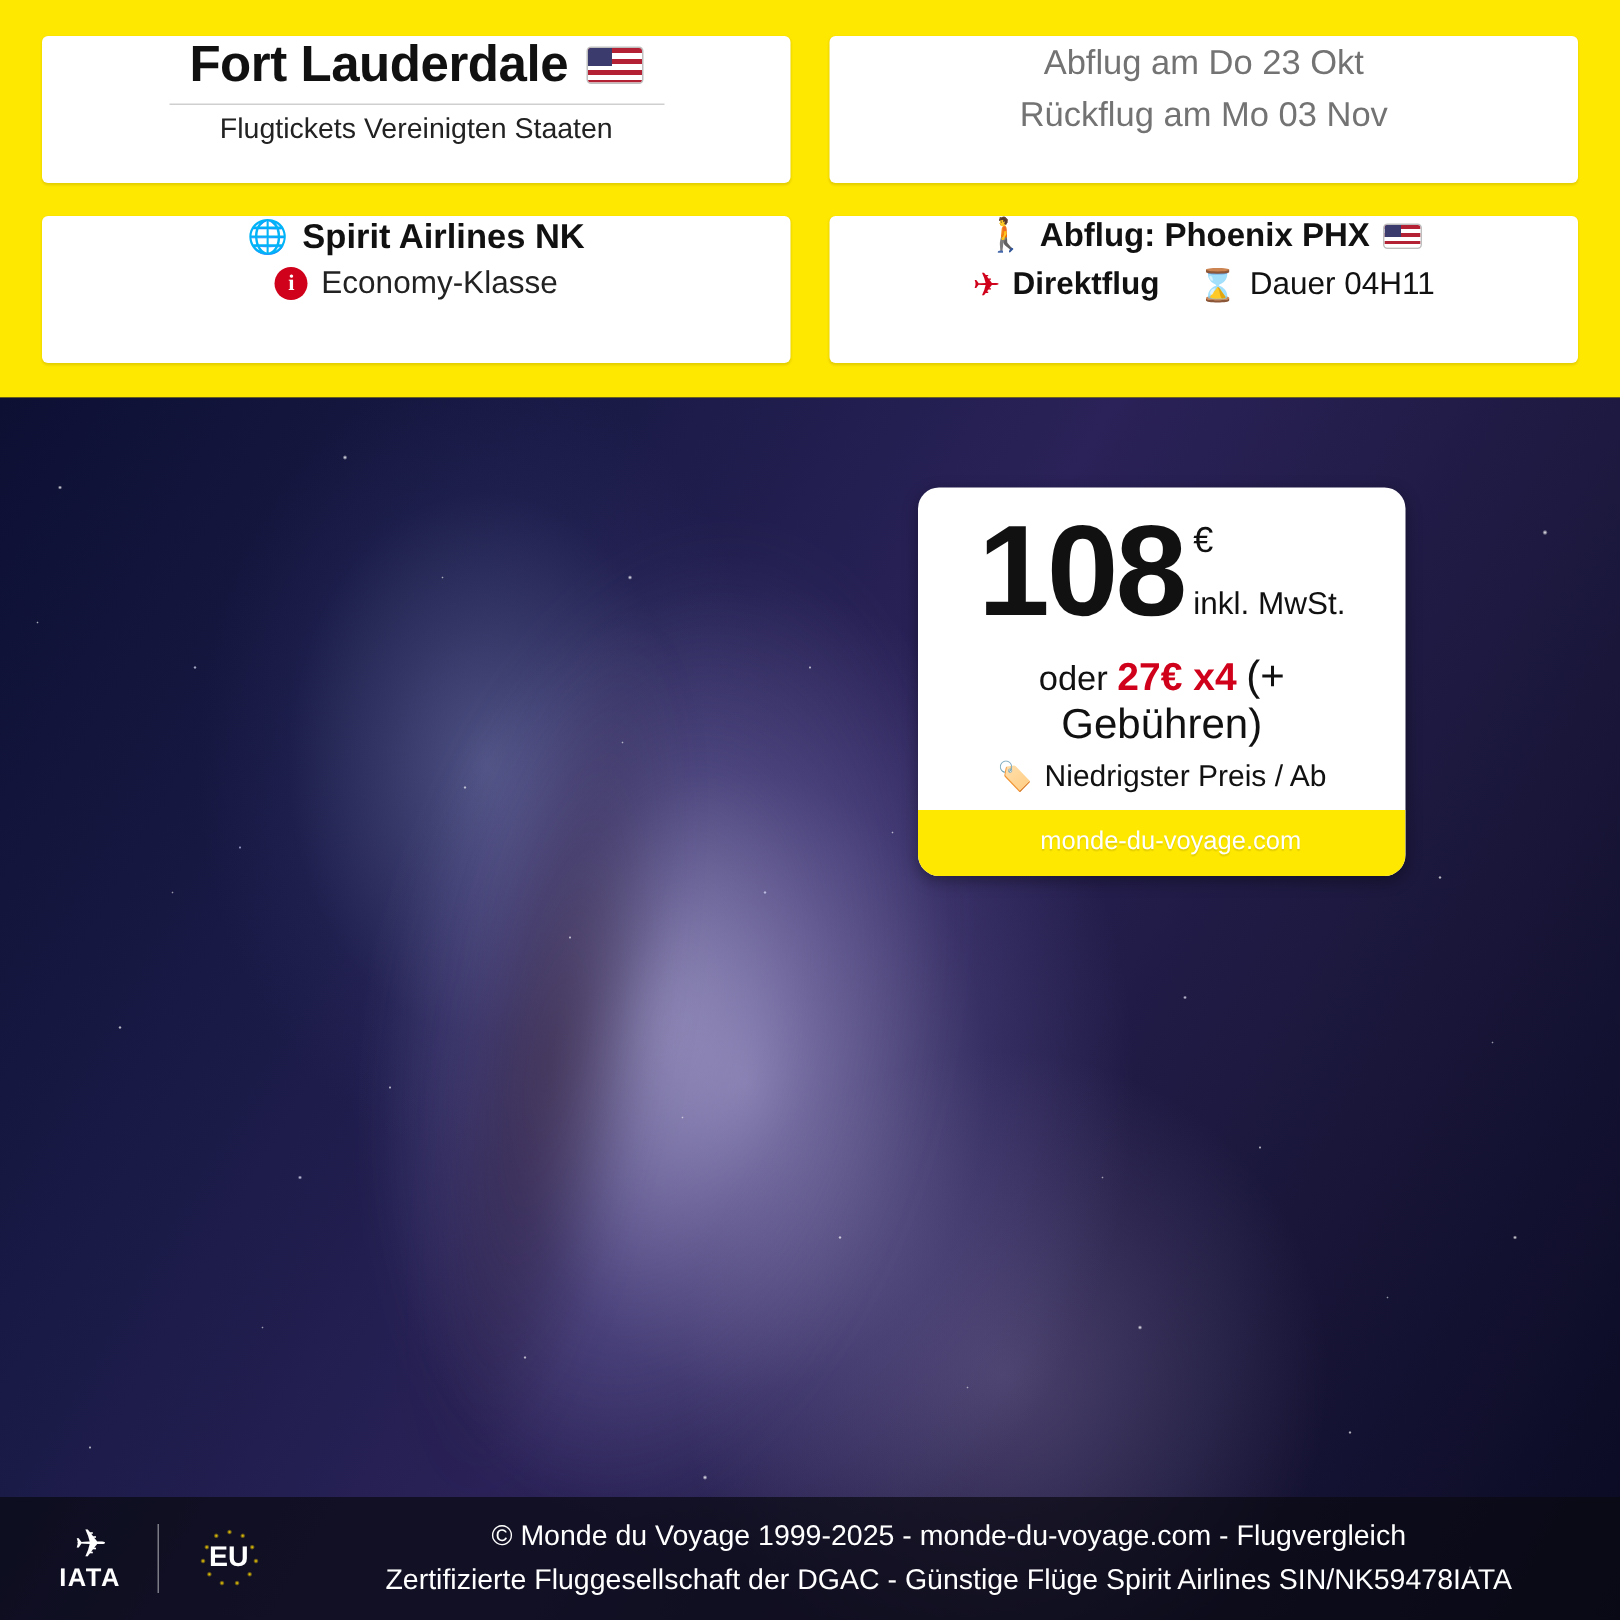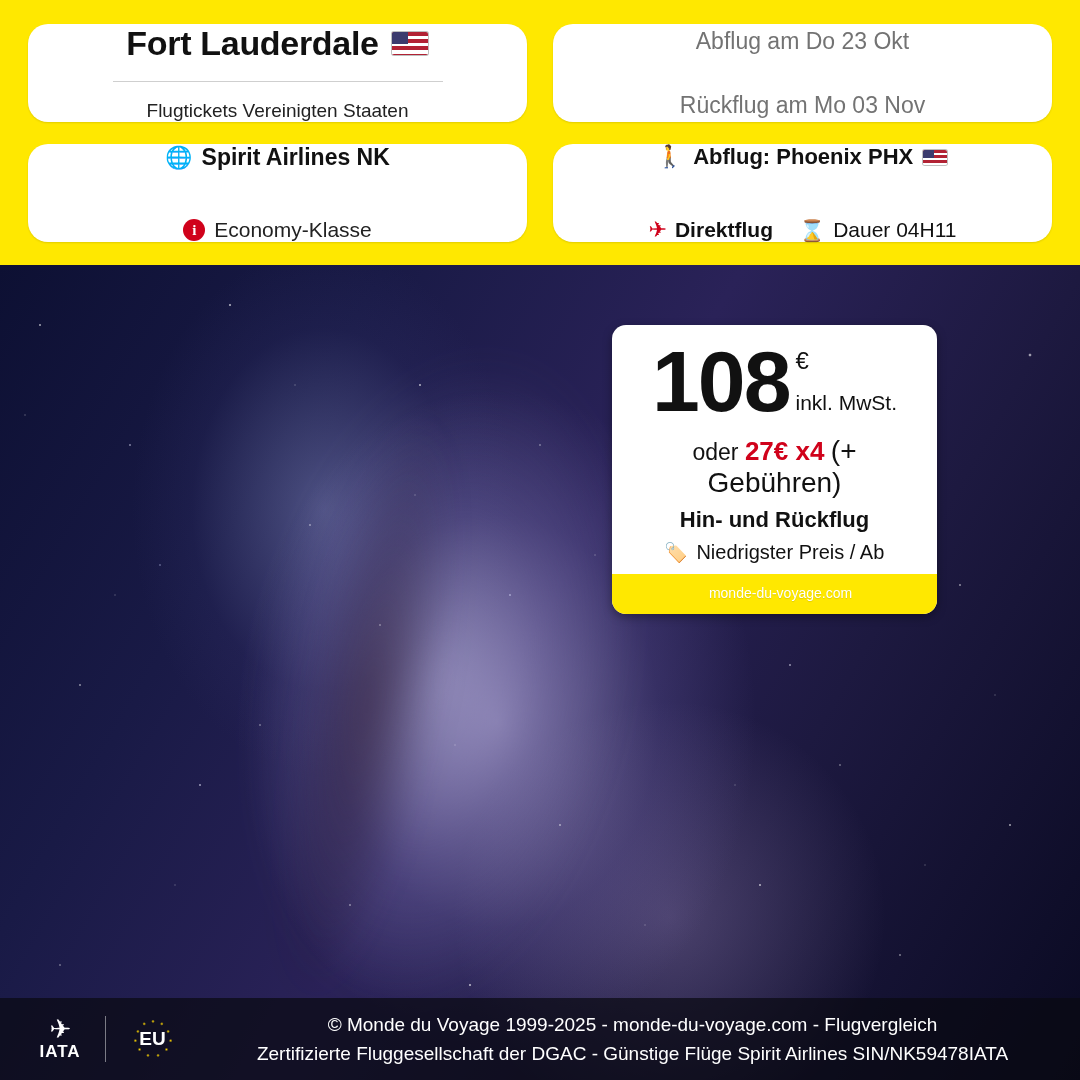--- a/index.html
+++ b/index.html
@@ -20,25 +20,25 @@
     width: 1080px; height: 265px;
     background: #FFE800;
     padding: 24px 28px 0 28px;
     display: grid;
     grid-template-columns: 1fr 1fr;
     grid-template-rows: 98px 98px;
     gap: 22px 26px;
   }
   .card {
     background: #fff;
-    border-radius: 20px;
+    border-radius: 4px;
     display: flex;
     flex-direction: column;
     align-items: center;
-    justify-content: space-between;
+    justify-content: flex-start;
     text-align: center;
     box-shadow: 0 1px 2px rgba(0,0,0,.12);
   }
   .city-line {
     display: flex; align-items: center; justify-content: center;
     gap: 12px;
     padding-bottom: 4px;
   }
   .city-name {
     font-size: 34px;
@@ -257,21 +257,21 @@
   .lowest {
     margin-top: 8px;
     font-size: 20px;
     color: #111;
     display: flex; align-items: center; justify-content: center; gap: 8px;
   }
   .price-footer {
     background: #FFE800;
     color: #fff;
     text-align: center;
-    font-size: 14px;
+    font-size: 17px;
     padding: 11px 0 13px 12px;
     text-shadow: 0 1px 1px rgba(0,0,0,.12);
   }
 
   
   .footer {
     position: absolute; left: 0; bottom: 0;
     width: 1080px; height: 82px;
     background: rgba(10,10,18,.72);
     display: flex; align-items: center;
@@ -395,21 +395,20 @@
         <span class="price-meta">
           <span class="price-cur">€</span>
           <span class="price-vat">inkl. MwSt.</span>
         </span>
       </div>
       <div class="installment">
         <span>oder</span>
         <span class="red">27€ x4</span>
         <span class="fees">(+ Gebühren)</span>
       </div>
-      <div class="trip-type">Hin- und Rückflug</div>
       <div class="lowest">
         <span class="ico tag-ico">🏷️</span>
         <span>Niedrigster Preis / Ab</span>
       </div>
     </div>
     <div class="price-footer">monde-du-voyage.com</div>
   </div>
 
   <div class="footer">
     <div class="footer-logos">

